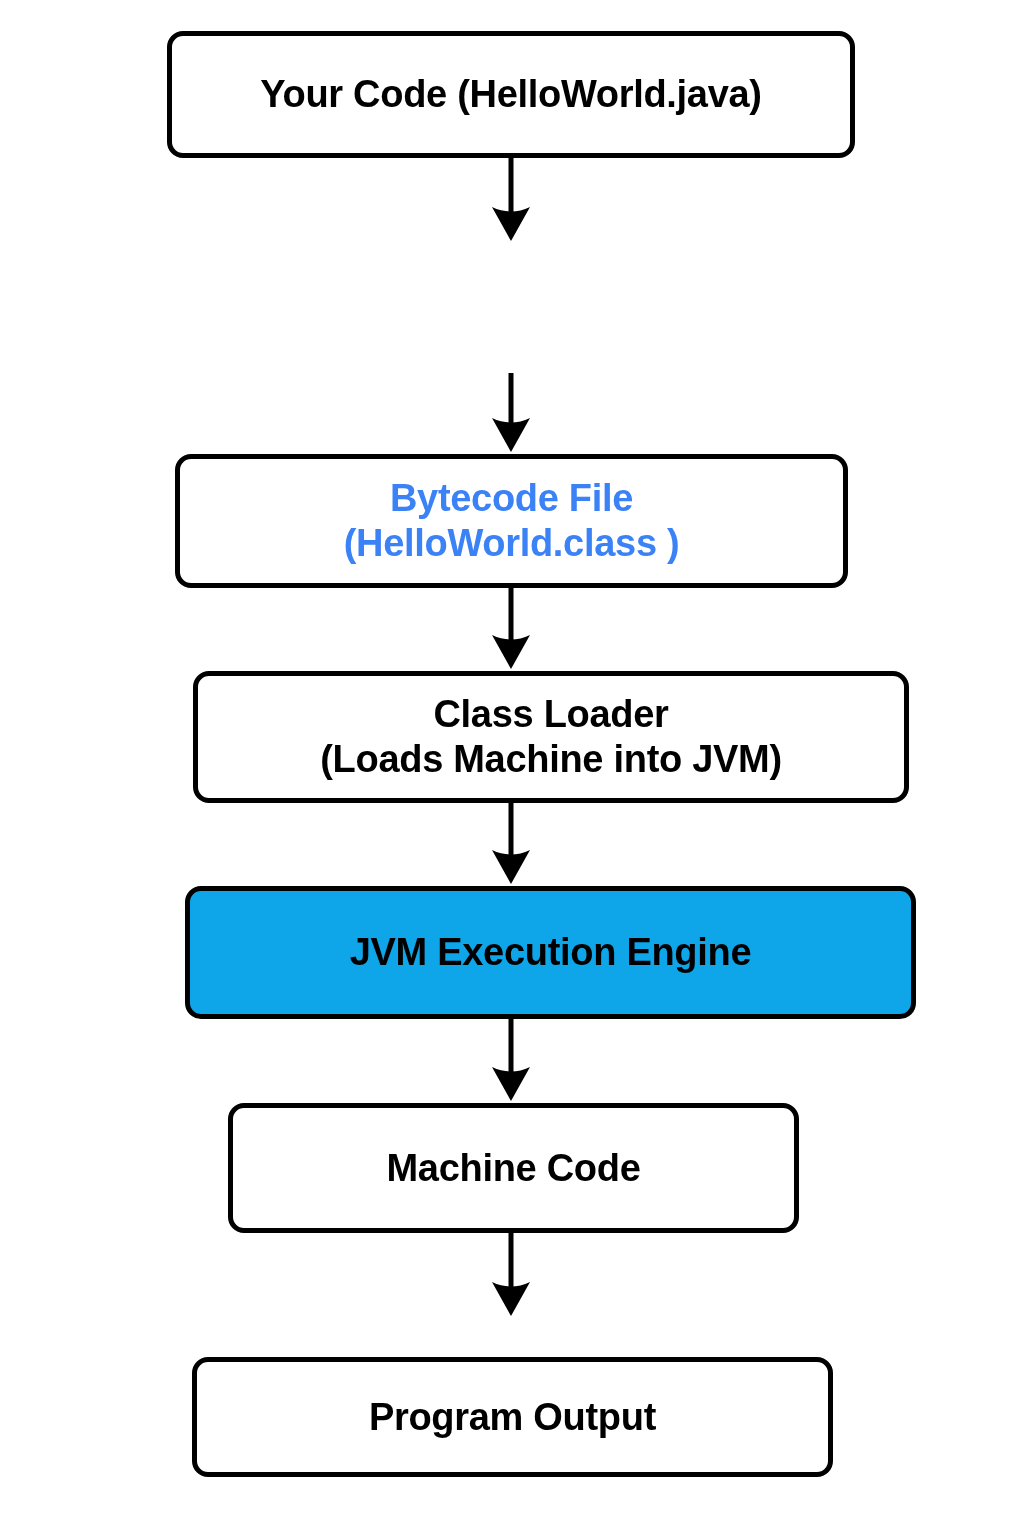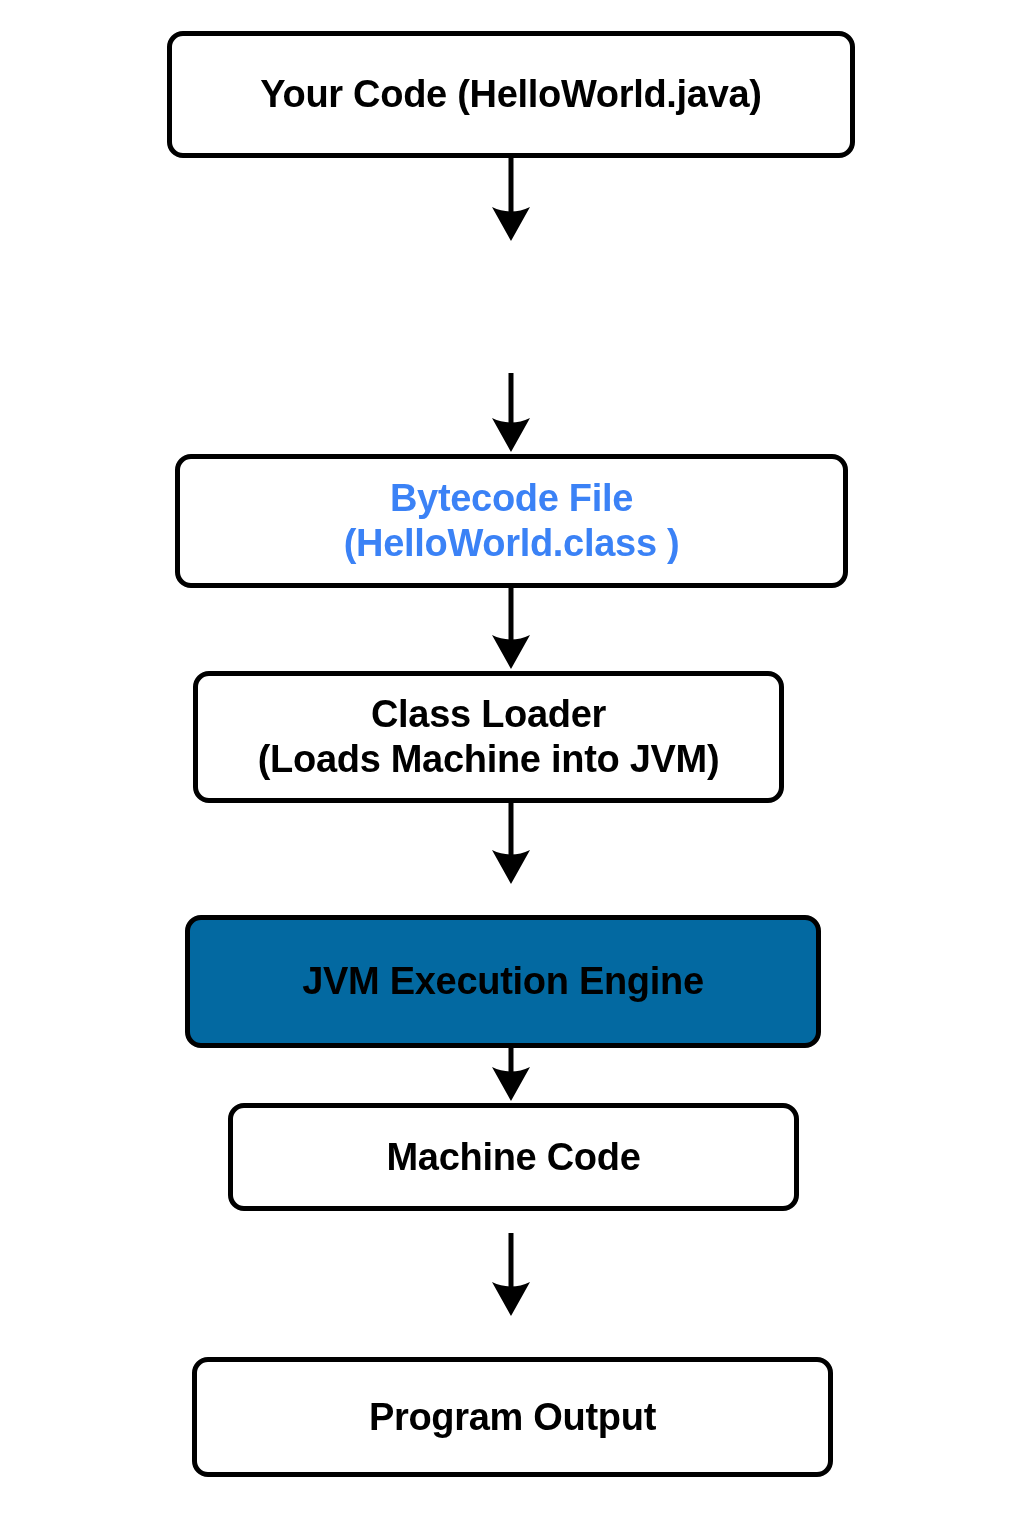--- a/index.html
+++ b/index.html
@@ -76,17 +76,17 @@
         <line x1="511" y1="1019" x2="511" y2="1073" stroke="#000000" stroke-width="5"></line>
         <path d="M 511 1101 L 492 1067 Q 511 1076 530 1067 Z" fill="#000000"></path>
       </g>
       <g>
         <line x1="511" y1="1233" x2="511" y2="1288" stroke="#000000" stroke-width="5"></line>
         <path d="M 511 1316 L 492 1282 Q 511 1291 530 1282 Z" fill="#000000"></path>
       </g>
     </svg>
 <div class="flow-node" style="left: 167px; top: 31px; width: 688px; height: 127px; border-color: rgb(0, 0, 0); background: rgb(255, 255, 255); color: rgb(0, 0, 0);"><span class="node-line">Your Code (HelloWorld.java)</span></div>
     <div class="flow-node" style="left: 175px; top: 454px; width: 673px; height: 134px; border-color: rgb(0, 0, 0); background: rgb(255, 255, 255); color: #3b82f6;"><span class="node-line">Bytecode File</span><span class="node-line">(HelloWorld.class )</span></div>
-    <div class="flow-node" style="left: 193px; top: 671px; width: 591px; height: 132px; border-color: rgb(0, 0, 0); background: rgb(255, 255, 255); color: rgb(0, 0, 0);"><span class="node-line">Class Loader</span><span class="node-line">(Loads Machine into JVM)</span></div>
-    <div class="flow-node" style="left: 185px; top: 886px; width: 636px; height: 133px; border-color: rgb(0, 0, 0); background: #0369a1; color: rgb(0, 0, 0); margin-top: 29px;"><span class="node-line">JVM Execution Engine</span></div>
-    <div class="flow-node" style="left: 228px; top: 1103px; width: 571px; height: 108px; border-color: rgb(0, 0, 0); background: rgb(255, 255, 255); color: rgb(0, 0, 0);"><span class="node-line">Machine Code</span></div>
+    <div class="flow-node" style="left: 193px; top: 671px; width: 716px; height: 132px; border-color: rgb(0, 0, 0); background: rgb(255, 255, 255); color: rgb(0, 0, 0);"><span class="node-line">Class Loader</span><span class="node-line">(Loads Machine into JVM)</span></div>
+    <div class="flow-node" style="left: 185px; top: 886px; width: 731px; height: 133px; border-color: rgb(0, 0, 0); background: #0ea5e9; color: rgb(0, 0, 0);"><span class="node-line">JVM Execution Engine</span></div>
+    <div class="flow-node" style="left: 228px; top: 1103px; width: 571px; height: 130px; border-color: rgb(0, 0, 0); background: rgb(255, 255, 255); color: rgb(0, 0, 0);"><span class="node-line">Machine Code</span></div>
     <div class="flow-node" style="left: 192px; top: 1318px; width: 641px; height: 120px; border-color: rgb(0, 0, 0); background: rgb(255, 255, 255); color: rgb(0, 0, 0); margin-top: 39px;"><span class="node-line">Program Output</span></div>
   </div>
 
 </body></html>

